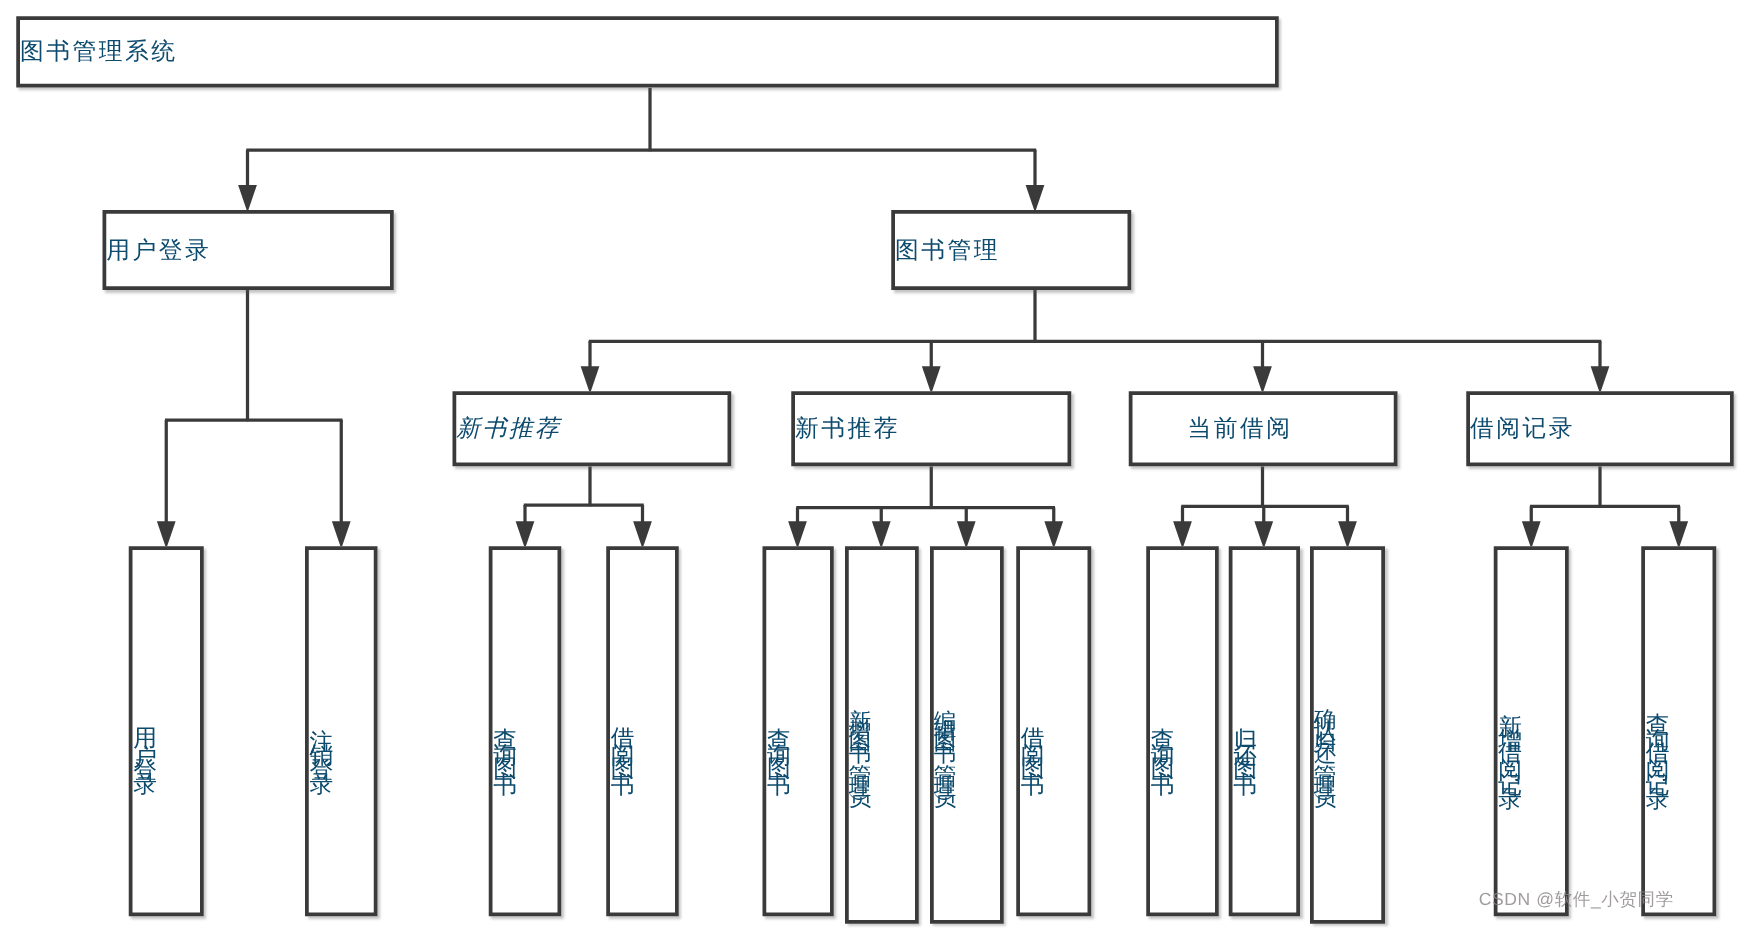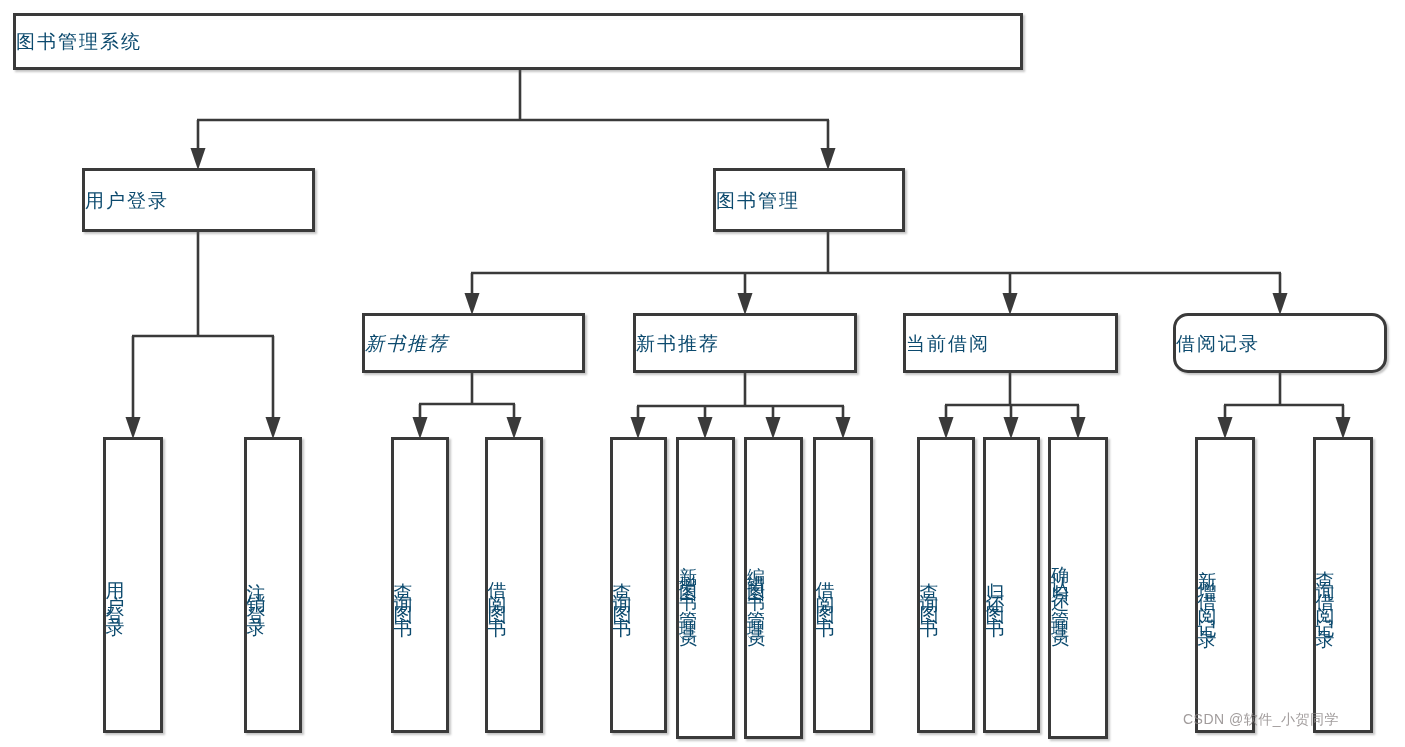--- a/index.html
+++ b/index.html
@@ -151,24 +151,24 @@
   <div class="box" style="left:713px; top:168px; width:192px; height:64px;">
     <span class="lbl">图书管理</span>
   </div>
 
   <div class="box" style="left:362px; top:313px; width:223px; height:60px;font-style:italic;">
     <span class="lbl">新书推荐</span>
   </div>
   <div class="box" style="left:633px; top:313px; width:224px; height:60px;">
     <span class="lbl">新书推荐</span>
   </div>
-  <div class="box" style="left:903px; top:313px; width:215px; height:60px;">
+  <div class="box" style="left:903px; top:313px; width:215px; height:60px;padding-left:44px;">
     <span class="lbl">当前借阅</span>
   </div>
-  <div class="box" style="left:1173px; top:313px; width:214px; height:60px;border-radius:15px;">
+  <div class="box" style="left:1173px; top:313px; width:214px; height:60px;">
     <span class="lbl">借阅记录</span>
   </div>
 
   <div class="box v" style="left:103px; top:437px; width:60px; height:296px;">
     <span class="lbl">用户登录</span>
   </div>
   <div class="box v" style="left:244px; top:437px; width:58px; height:296px;">
     <span class="lbl">注销登录</span>
   </div>
 

